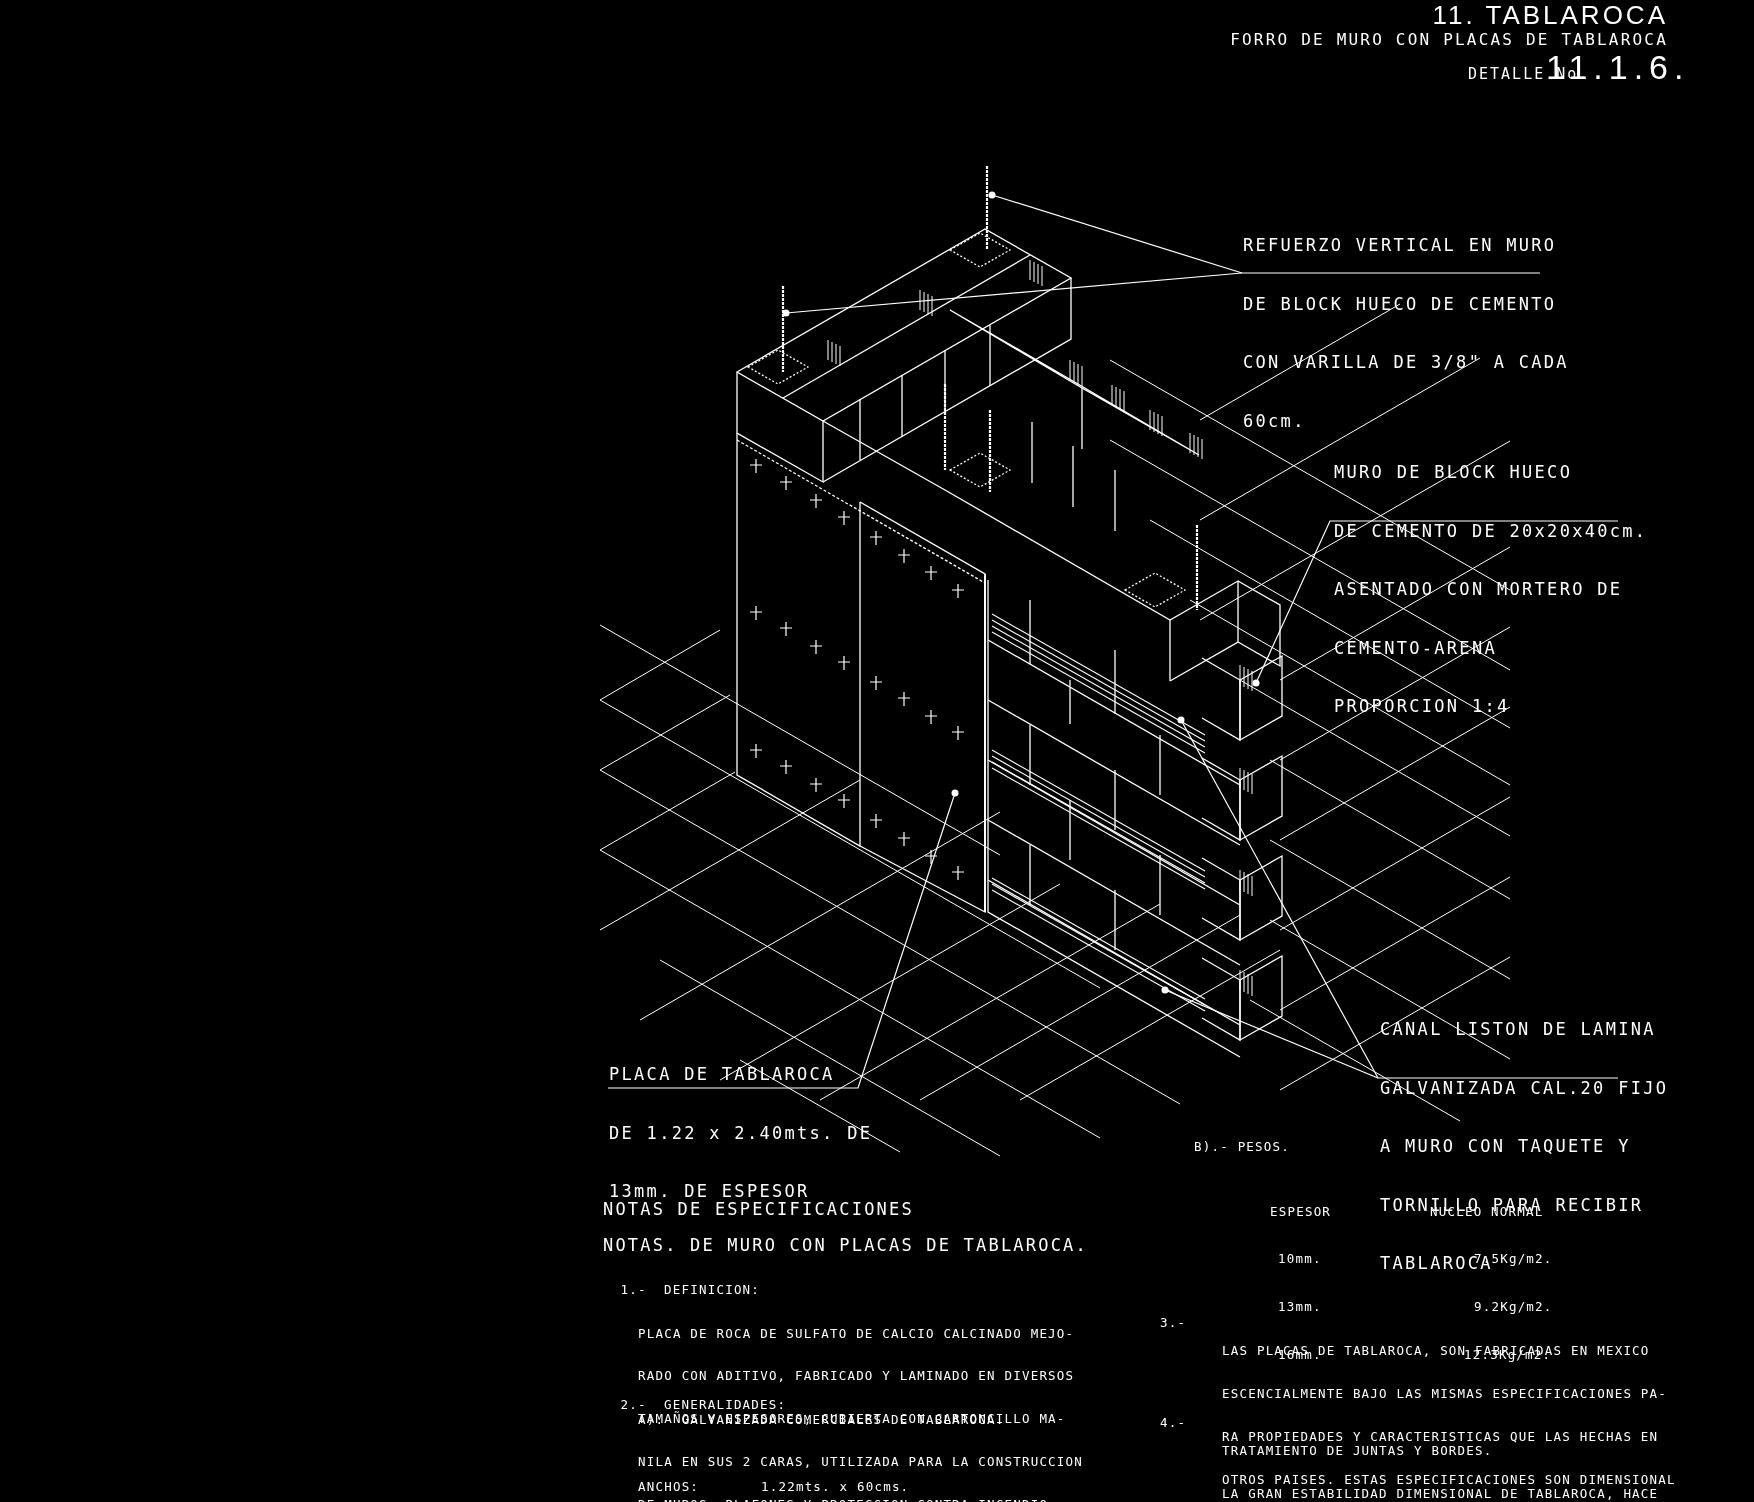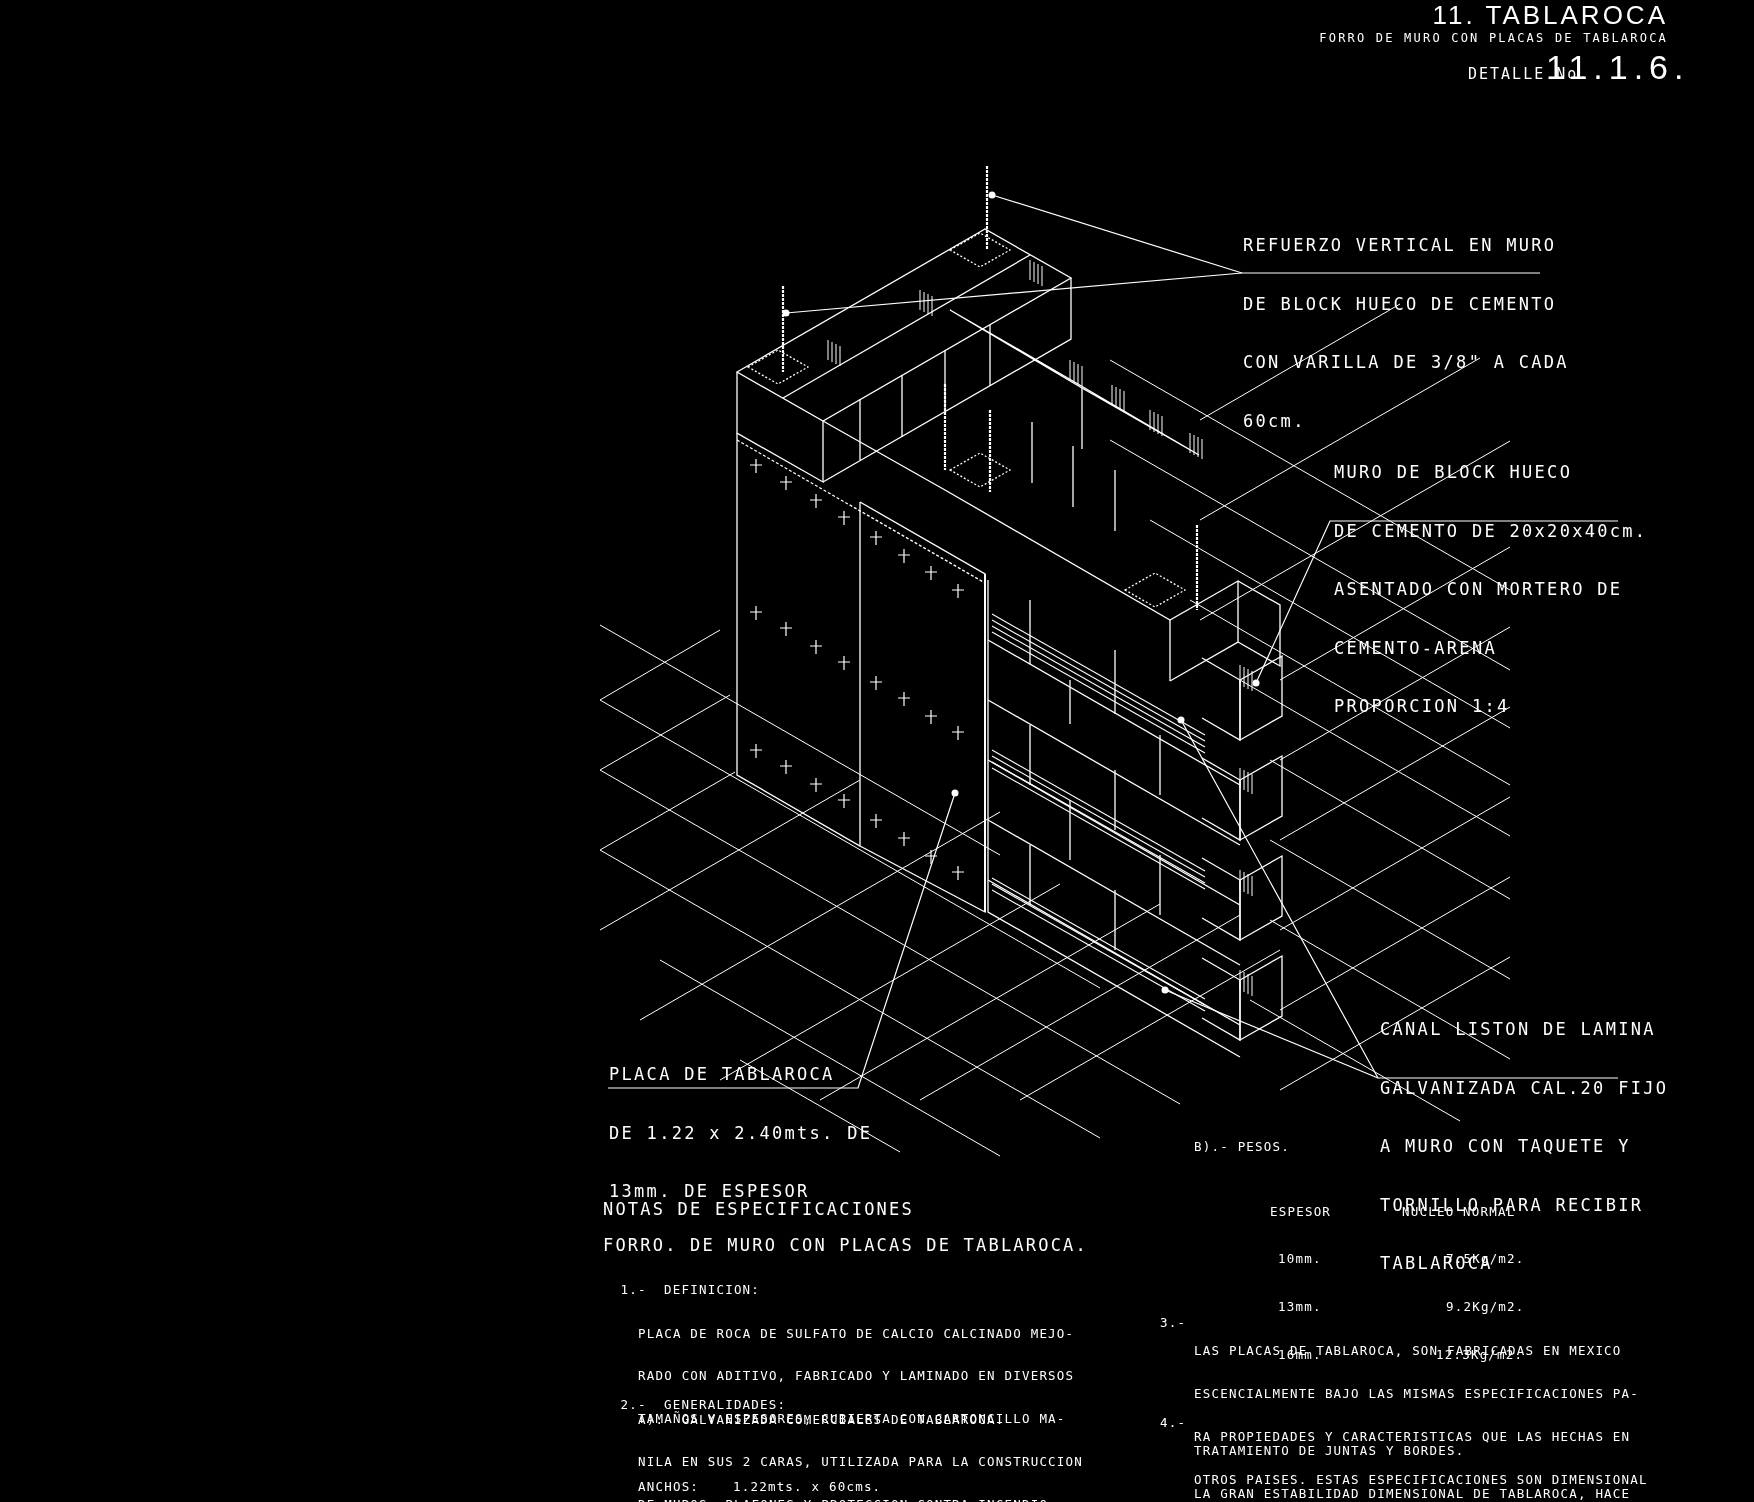--- a/index.html
+++ b/index.html
@@ -1,27 +1,27 @@
 <!DOCTYPE html>
 <html><head>
 <meta charset="utf-8">
 <style>
   html,body{margin:0;padding:0;background:#000;}
   body{width:1754px;height:1502px;position:relative;overflow:hidden;font-family:"DejaVu Sans Mono","Liberation Mono",monospace;color:#fff;}
   .txt{position:absolute;white-space:pre;color:#fff;line-height:1;letter-spacing:1.5px;}
   .cad{font-family:Liberation Sans, sans-serif;font-weight:300;}
   #drawing{position:absolute;left:0;top:0;}
   .t-title{font-size:26px;letter-spacing:3px;}
-  .t-sub{font-size:12px;letter-spacing:2.2px;}
+  .t-sub{font-size:16px;letter-spacing:2.2px;}
   .t-det{font-size:15px;letter-spacing:2px;}
   .t-detnum{font-size:34px;letter-spacing:6px;}
   .t-label{font-size:17px;letter-spacing:2.3px;line-height:19.5px;}
   .t-head{font-size:17px;letter-spacing:2.2px;}
   .t-note{font-size:12.5px;letter-spacing:1.2px;line-height:14.3px;}
-  .row{display:flex;}
+  .row{display:flex;gap:28px;}
 </style>
 </head>
 <body>
 
 <svg id="drawing" width="1754" height="1502" viewBox="0 0 1754 1502" fill="none" stroke="#fff" stroke-width="1.3">
 
   <g stroke-width="1">
     <line x1="600" y1="625" x2="1000" y2="855"></line>
     <line x1="600" y1="700" x2="1100" y2="988"></line>
     <line x1="600" y1="770" x2="1180" y2="1104"></line>
@@ -227,21 +227,21 @@
   <div>TABLAROCA</div>
 </div>
 
 <div class="txt t-label" style="left:609px;top:1026px;">
   <div>PLACA DE TABLAROCA</div>
   <div>DE 1.22 x 2.40mts. DE</div>
   <div>13mm. DE ESPESOR</div>
 </div>
 
 <div class="txt t-head" style="left:603px;top:1201px;">NOTAS DE ESPECIFICACIONES</div>
-<div class="txt t-head" style="left:603px;top:1237px;">FORRO. DE MURO CON PLACAS DE TABLAROCA.</div>
+<div class="txt t-head" style="left:603px;top:1237px;">NOTAS. DE MURO CON PLACAS DE TABLAROCA.</div>
 
 <div class="txt t-note" style="left:603px;top:1269px;">
   <span>1.-</span>  <span>DEFINICION:</span>
 </div>
 <div class="txt t-note" style="left:638px;top:1298px;">
   <div>PLACA DE ROCA DE SULFATO DE CALCIO CALCINADO MEJO-</div>
   <div>RADO CON ADITIVO, FABRICADO Y LAMINADO EN DIVERSOS</div>
   <div>TAMAÑOS Y ESPESORES, CUBIERTA CON CARTONCILLO MA-</div>
   <div>NILA EN SUS 2 CARAS, UTILIZADA PARA LA CONSTRUCCION</div>
   <div>DE MUROS, PLAFONES Y PROTECCION CONTRA INCENDIO.</div>

